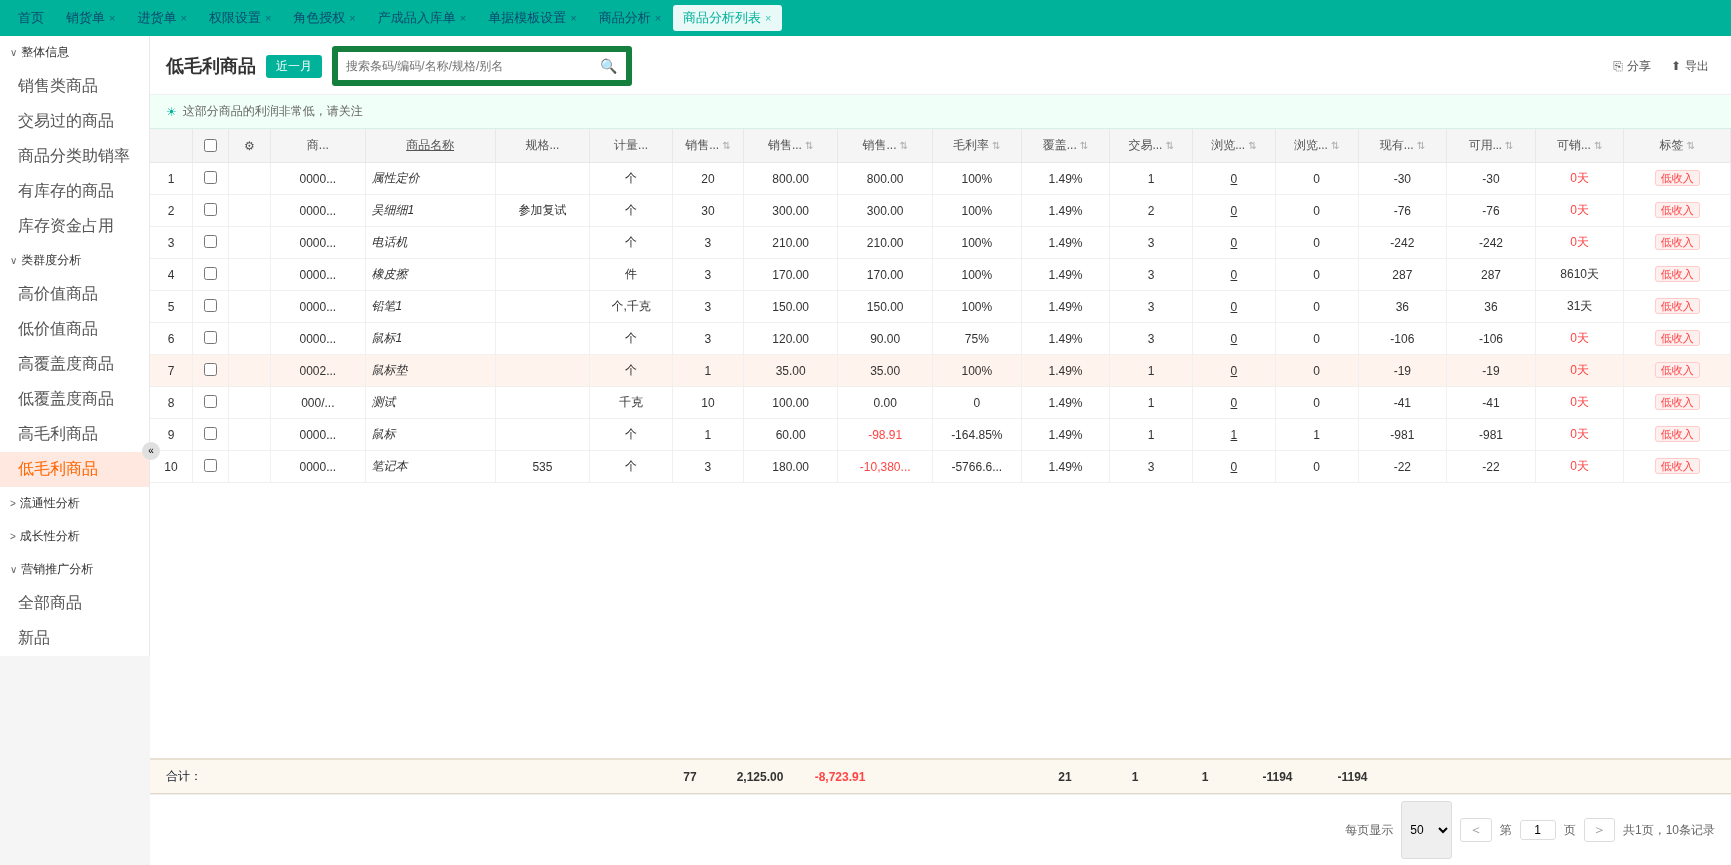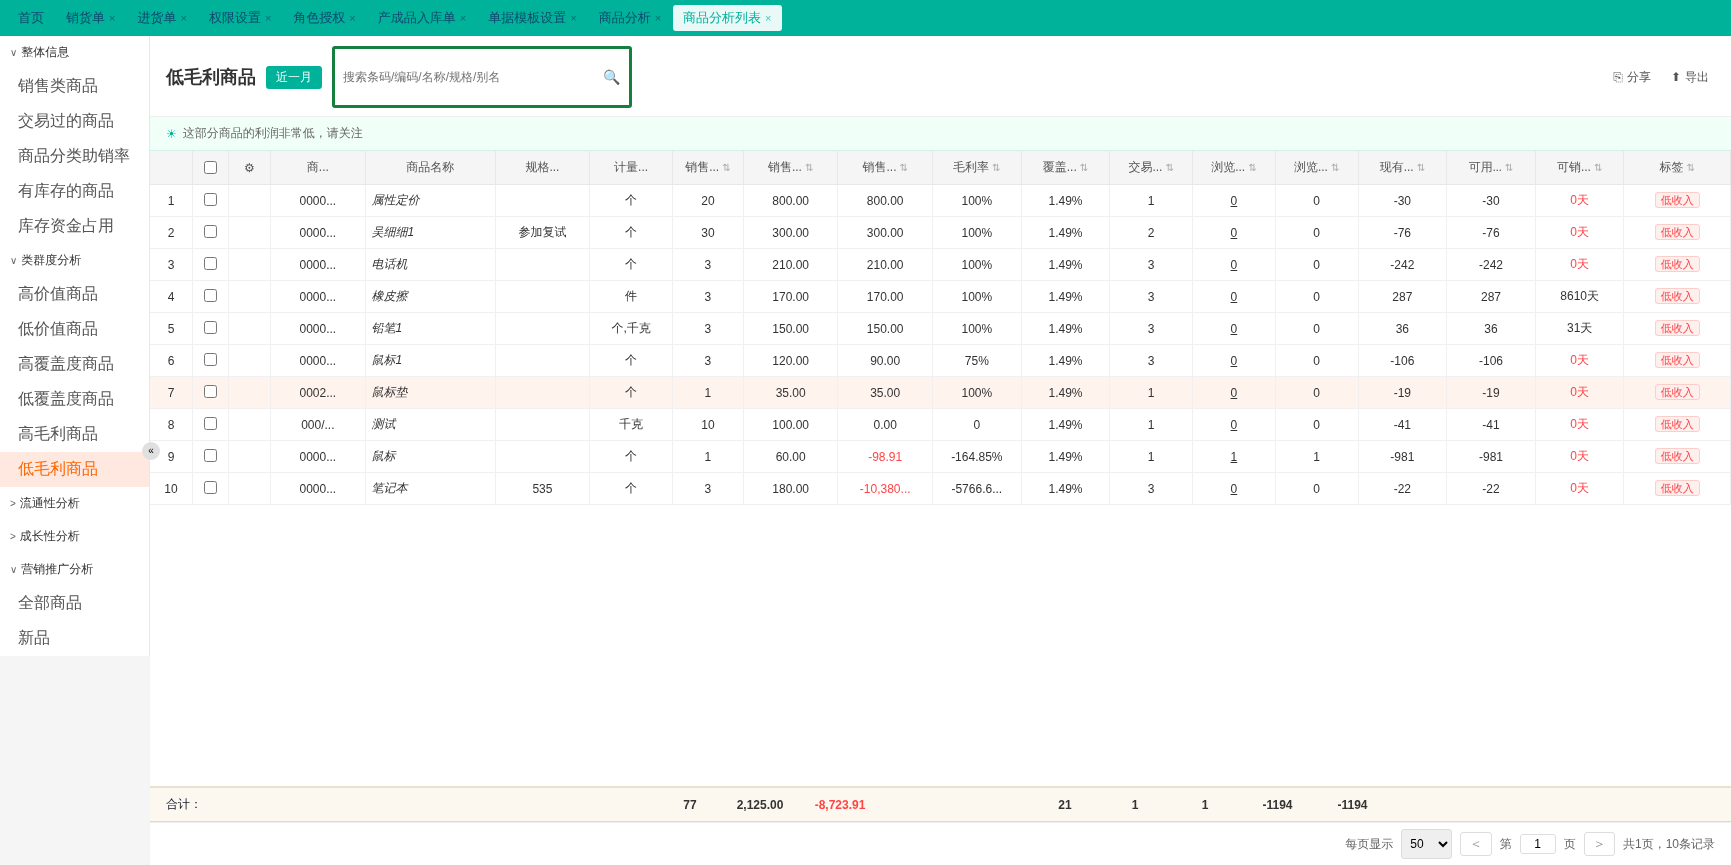--- a/index.html
+++ b/index.html
@@ -89,23 +89,23 @@
       color: #fff;
       border: none;
       border-radius: 3px;
       padding: 3px 10px;
       font-size: 12px;
       cursor: pointer;
     }
     .search-box {
       display: flex;
       align-items: center;
-      border: 3px solid #15803d;
+      border: 6px solid #15803d;
       border-radius: 3px;
-      padding: 20px 8px;
+      padding: 6px 8px;
       flex: 1;
       max-width: 300px;
       gap: 6px;
     }
     .search-box input {
       border: none;
       outline: none;
       font-size: 12px;
       color: #999;
       width: 100%;
@@ -213,21 +213,21 @@
       background: #fff;
       border-top: 1px solid #f0f0f0;
       gap: 8px;
       font-size: 12px;
       flex-shrink: 0;
     }
     .page-size-label { color: #666; }
     .page-size-select {
       border: 1px solid #ddd;
       border-radius: 3px;
-      padding: 6px 4px;
+      padding: 20px 4px;
       font-size: 12px;
       cursor: pointer;
     }
     .page-nav-btn {
       border: 1px solid #ddd;
       background: #fff;
       border-radius: 3px;
       padding: 2px 8px;
       cursor: pointer;
       color: #999;
@@ -365,21 +365,21 @@
                 </div>
               </th>
               <th style="width: 36px;">
                 <div class="col-header">⚙</div>
               </th>
               <th style="width: 80px;">
                 <div class="col-header">
                   <span>商...</span>
                 </div>
               </th>
-              <th style="width: 110px;">
+              <th style="width: 110px; text-decoration: underline;">
                 <div class="col-header">
                   <span>商品名称</span>
                 </div>
               </th>
               <th style="width: 80px;">
                 <div class="col-header">
                   <span>规格...</span>
                 </div>
               </th>
               <th style="width: 70px;">

